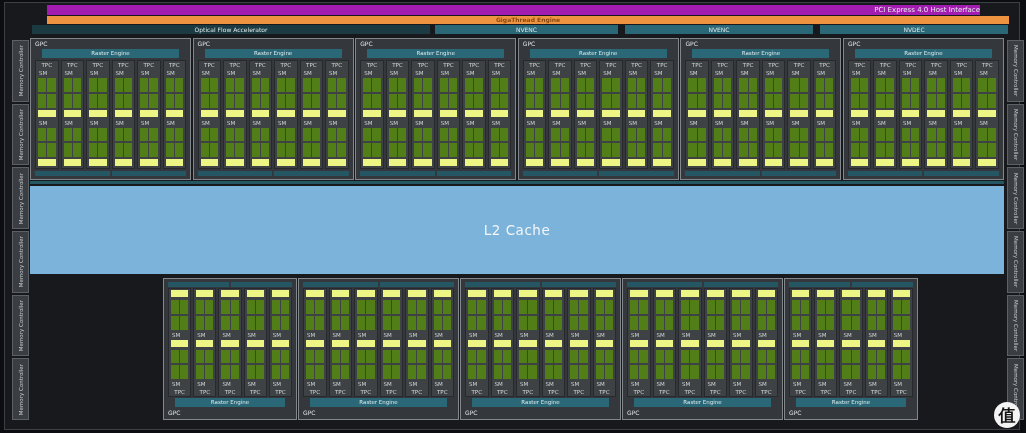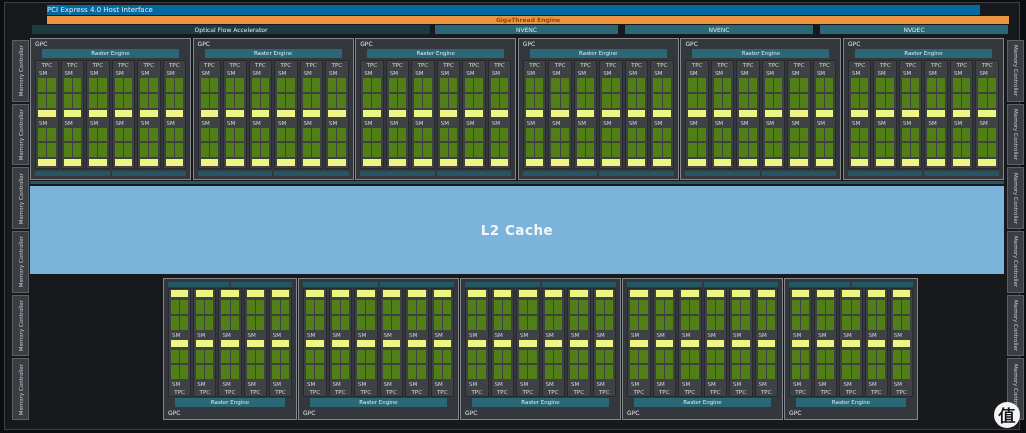--- a/index.html
+++ b/index.html
@@ -6,21 +6,21 @@
   body{
     position:relative;width:1026px;height:433px;overflow:hidden;
     background:#0b0d10;
     font-family:"DejaVu Sans","Liberation Sans",sans-serif;
     -webkit-font-smoothing:antialiased;
   }
   .die{position:absolute;left:4px;top:2px;width:1016px;height:428px;
     background:#17191c;border:1px solid #3c4045;box-sizing:border-box;}
   
   .pci-bar{position:absolute;left:47px;top:5px;width:933px;height:10px;
-    background:#0369a1;color:#e8ebee;font-size:7px;line-height:10px;text-align:left;}
+    background:#a21caf;color:#e8ebee;font-size:7px;line-height:10px;text-align:right;}
   .giga-bar{position:absolute;left:47px;top:16px;width:962px;height:8px;
     background:var(--orange,#ee9440);color:#8c4a12;font-size:6px;line-height:8px;
     text-align:center;font-weight:bold;}
   .strip{position:absolute;top:25px;height:9px;font-size:6px;line-height:9px;
     text-align:center;color:#dce8ea;}
   .strip.ofa{left:32px;width:398px;background:var(--darkteal,#1b3a42);}
   .strip.media{background:var(--teal,#2b6877);}
   
   .mem-col{position:absolute;top:40px;width:17px;height:380px;
     display:flex;flex-direction:column;gap:2px;}
@@ -48,21 +48,21 @@
   .grow{flex:1;display:flex;gap:1px;margin:1px 0;}
   .gblock{flex:1;background:var(--green,#527e17);}
   .ybar{height:7px;background:var(--yellow,#edf584);margin:1px 0 2px 0;}
   .rop{height:5px;display:flex;gap:2px;margin:2px 1px 1px 1px;}
   .rop div{flex:1;background:var(--rop,#255663);}
   
   .l2-strip{position:absolute;left:30px;top:181px;width:974px;height:3px;
     background:var(--rop,#255663);}
   .l2{position:absolute;left:30px;top:186px;width:974px;height:88px;
     background:var(--l2blue,#7bb3da);display:flex;align-items:center;justify-content:center;
-    color:#f2f6f8;font-size:13.5px;font-weight:700;letter-spacing:.5px;}
+    color:#f2f6f8;font-size:13.5px;font-weight:400;letter-spacing:.5px;}
   
   .wm{position:absolute;right:6px;bottom:5px;display:flex;align-items:center;gap:5px;z-index:5;}
   .wm-badge{width:26px;height:26px;border-radius:50%;background:#f4f4f4;color:#141414;
     font-size:17px;line-height:26px;text-align:center;font-weight:bold;}
   .wm-text{color:#fdfdfd;font-size:21px;font-weight:bold;letter-spacing:1px;
     text-shadow:0 0 2px rgba(0,0,0,.6);}
 </style>
 </head>
 <body style="--orange: #ee9440; --teal: #2b6877; --darkteal: #1b3a42; --rop: #255663; --green: #527e17; --yellow: #edf584; --l2blue: #7bb3da;">
 

